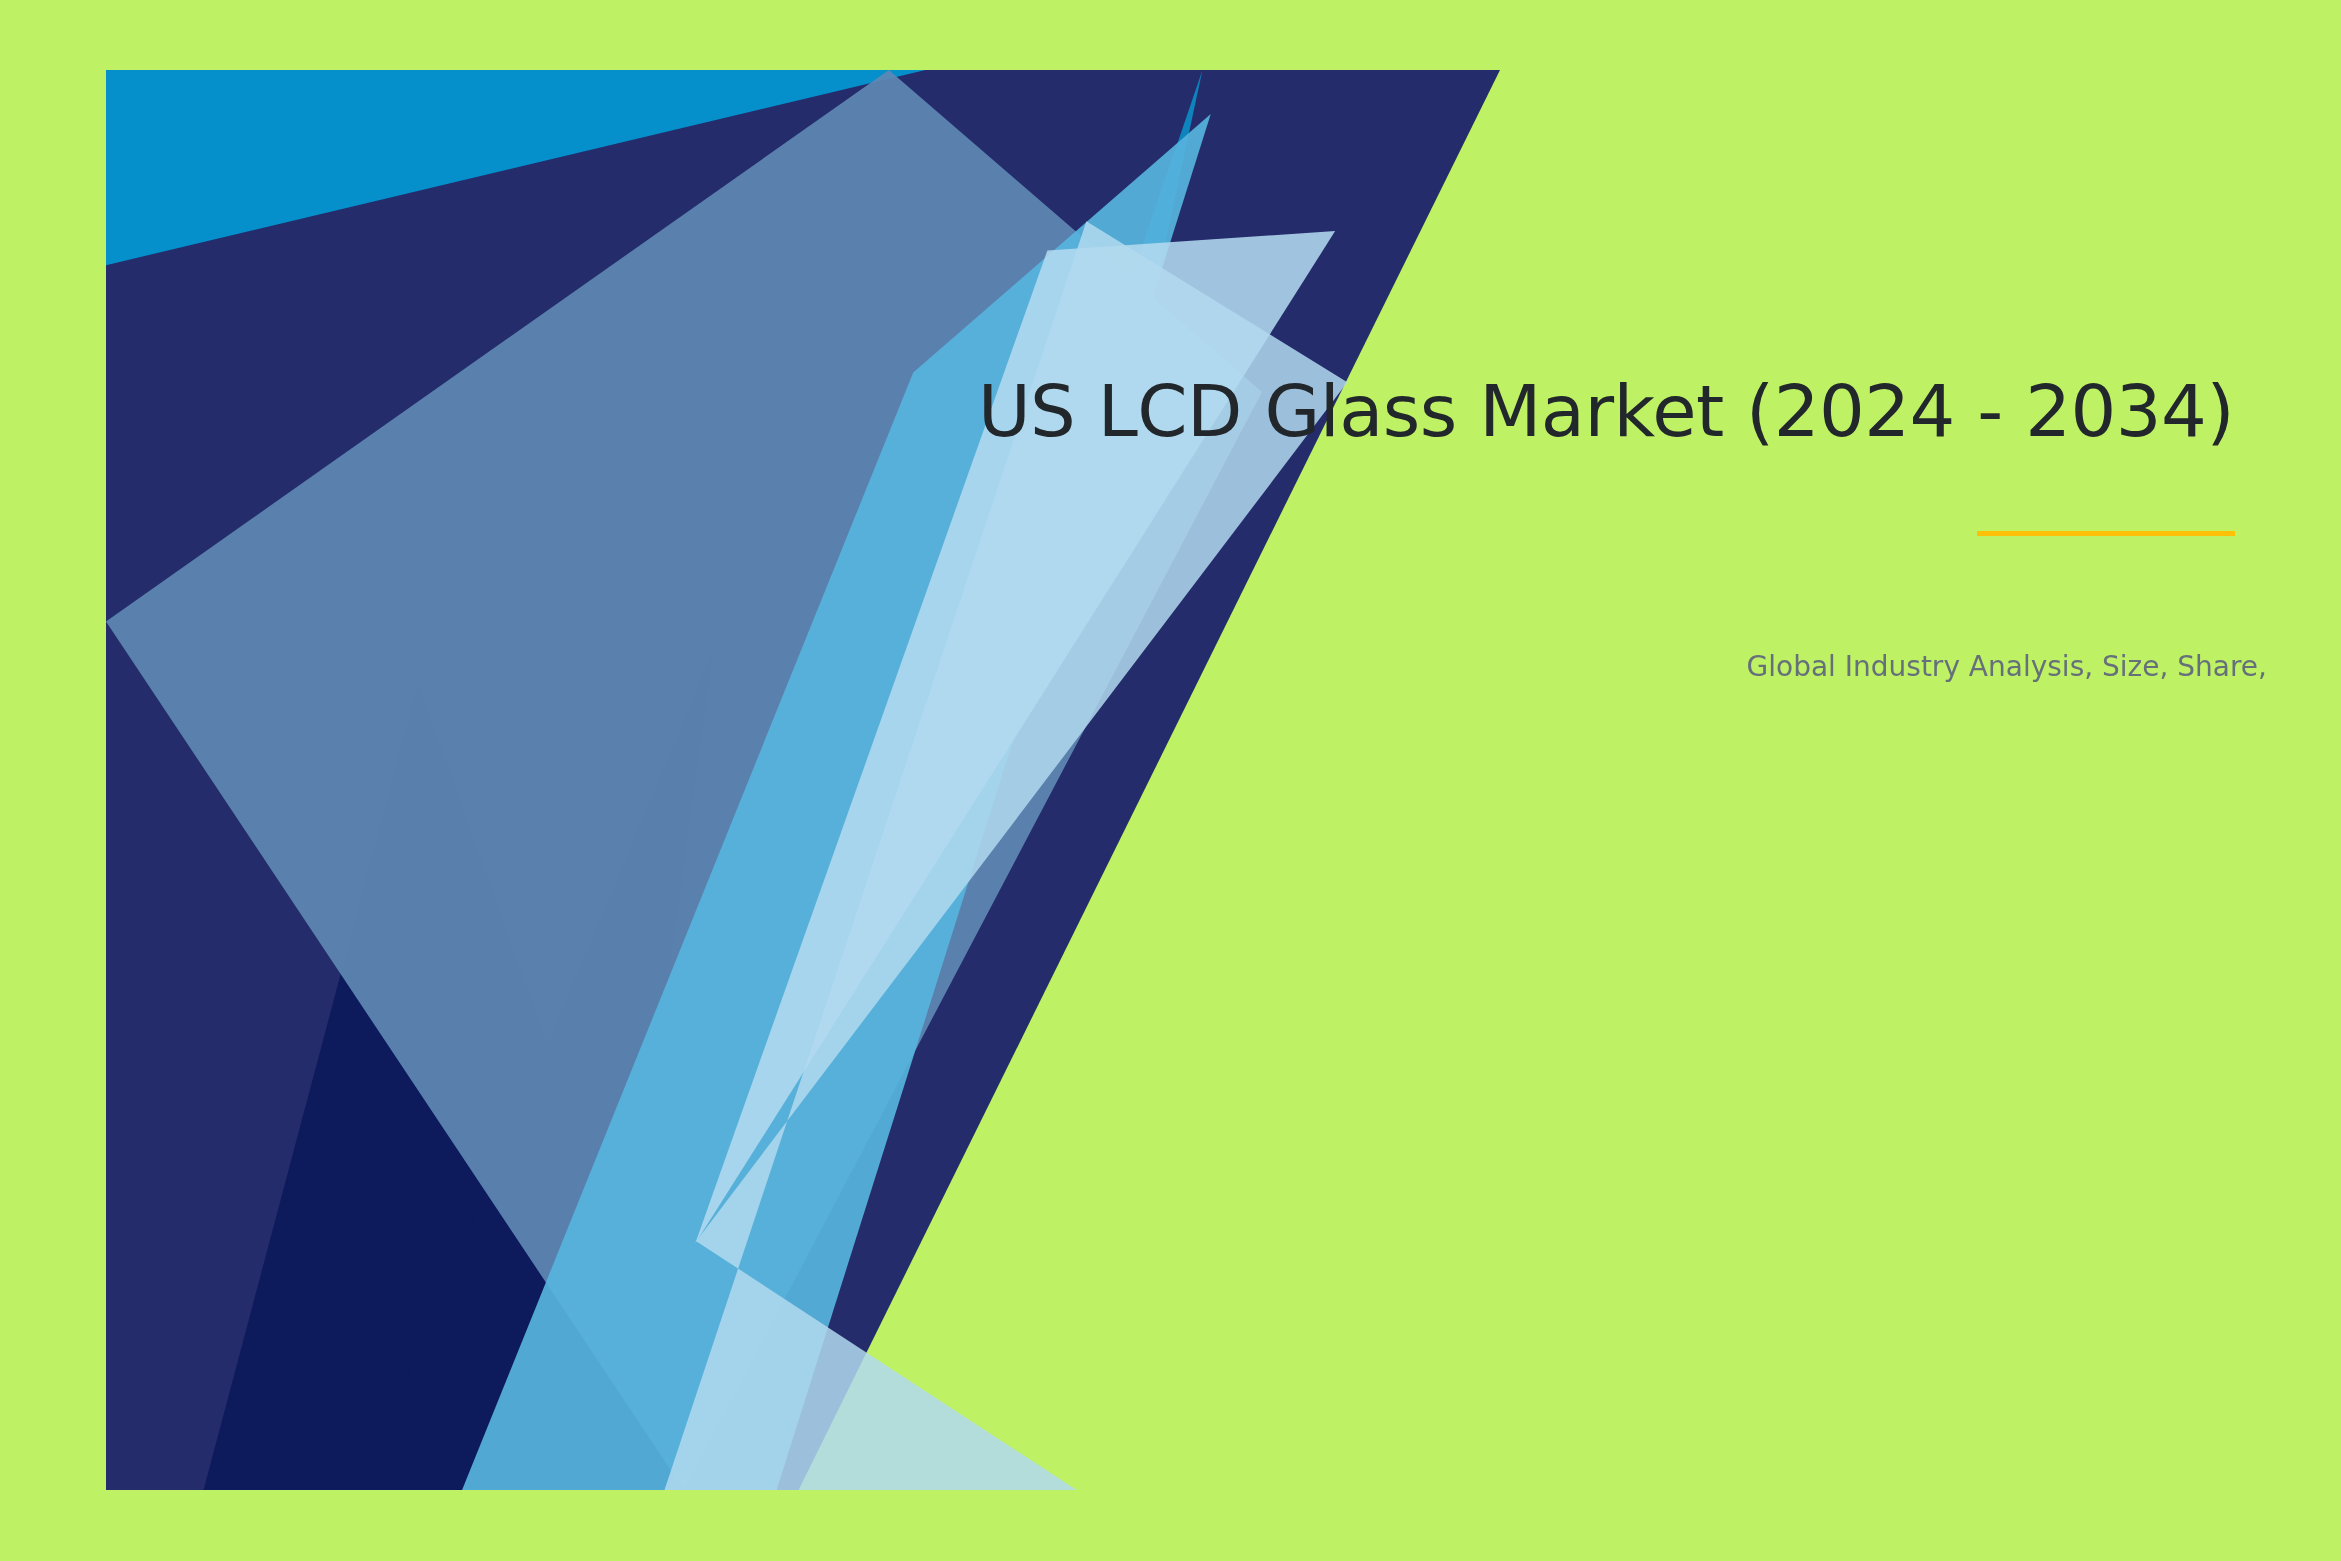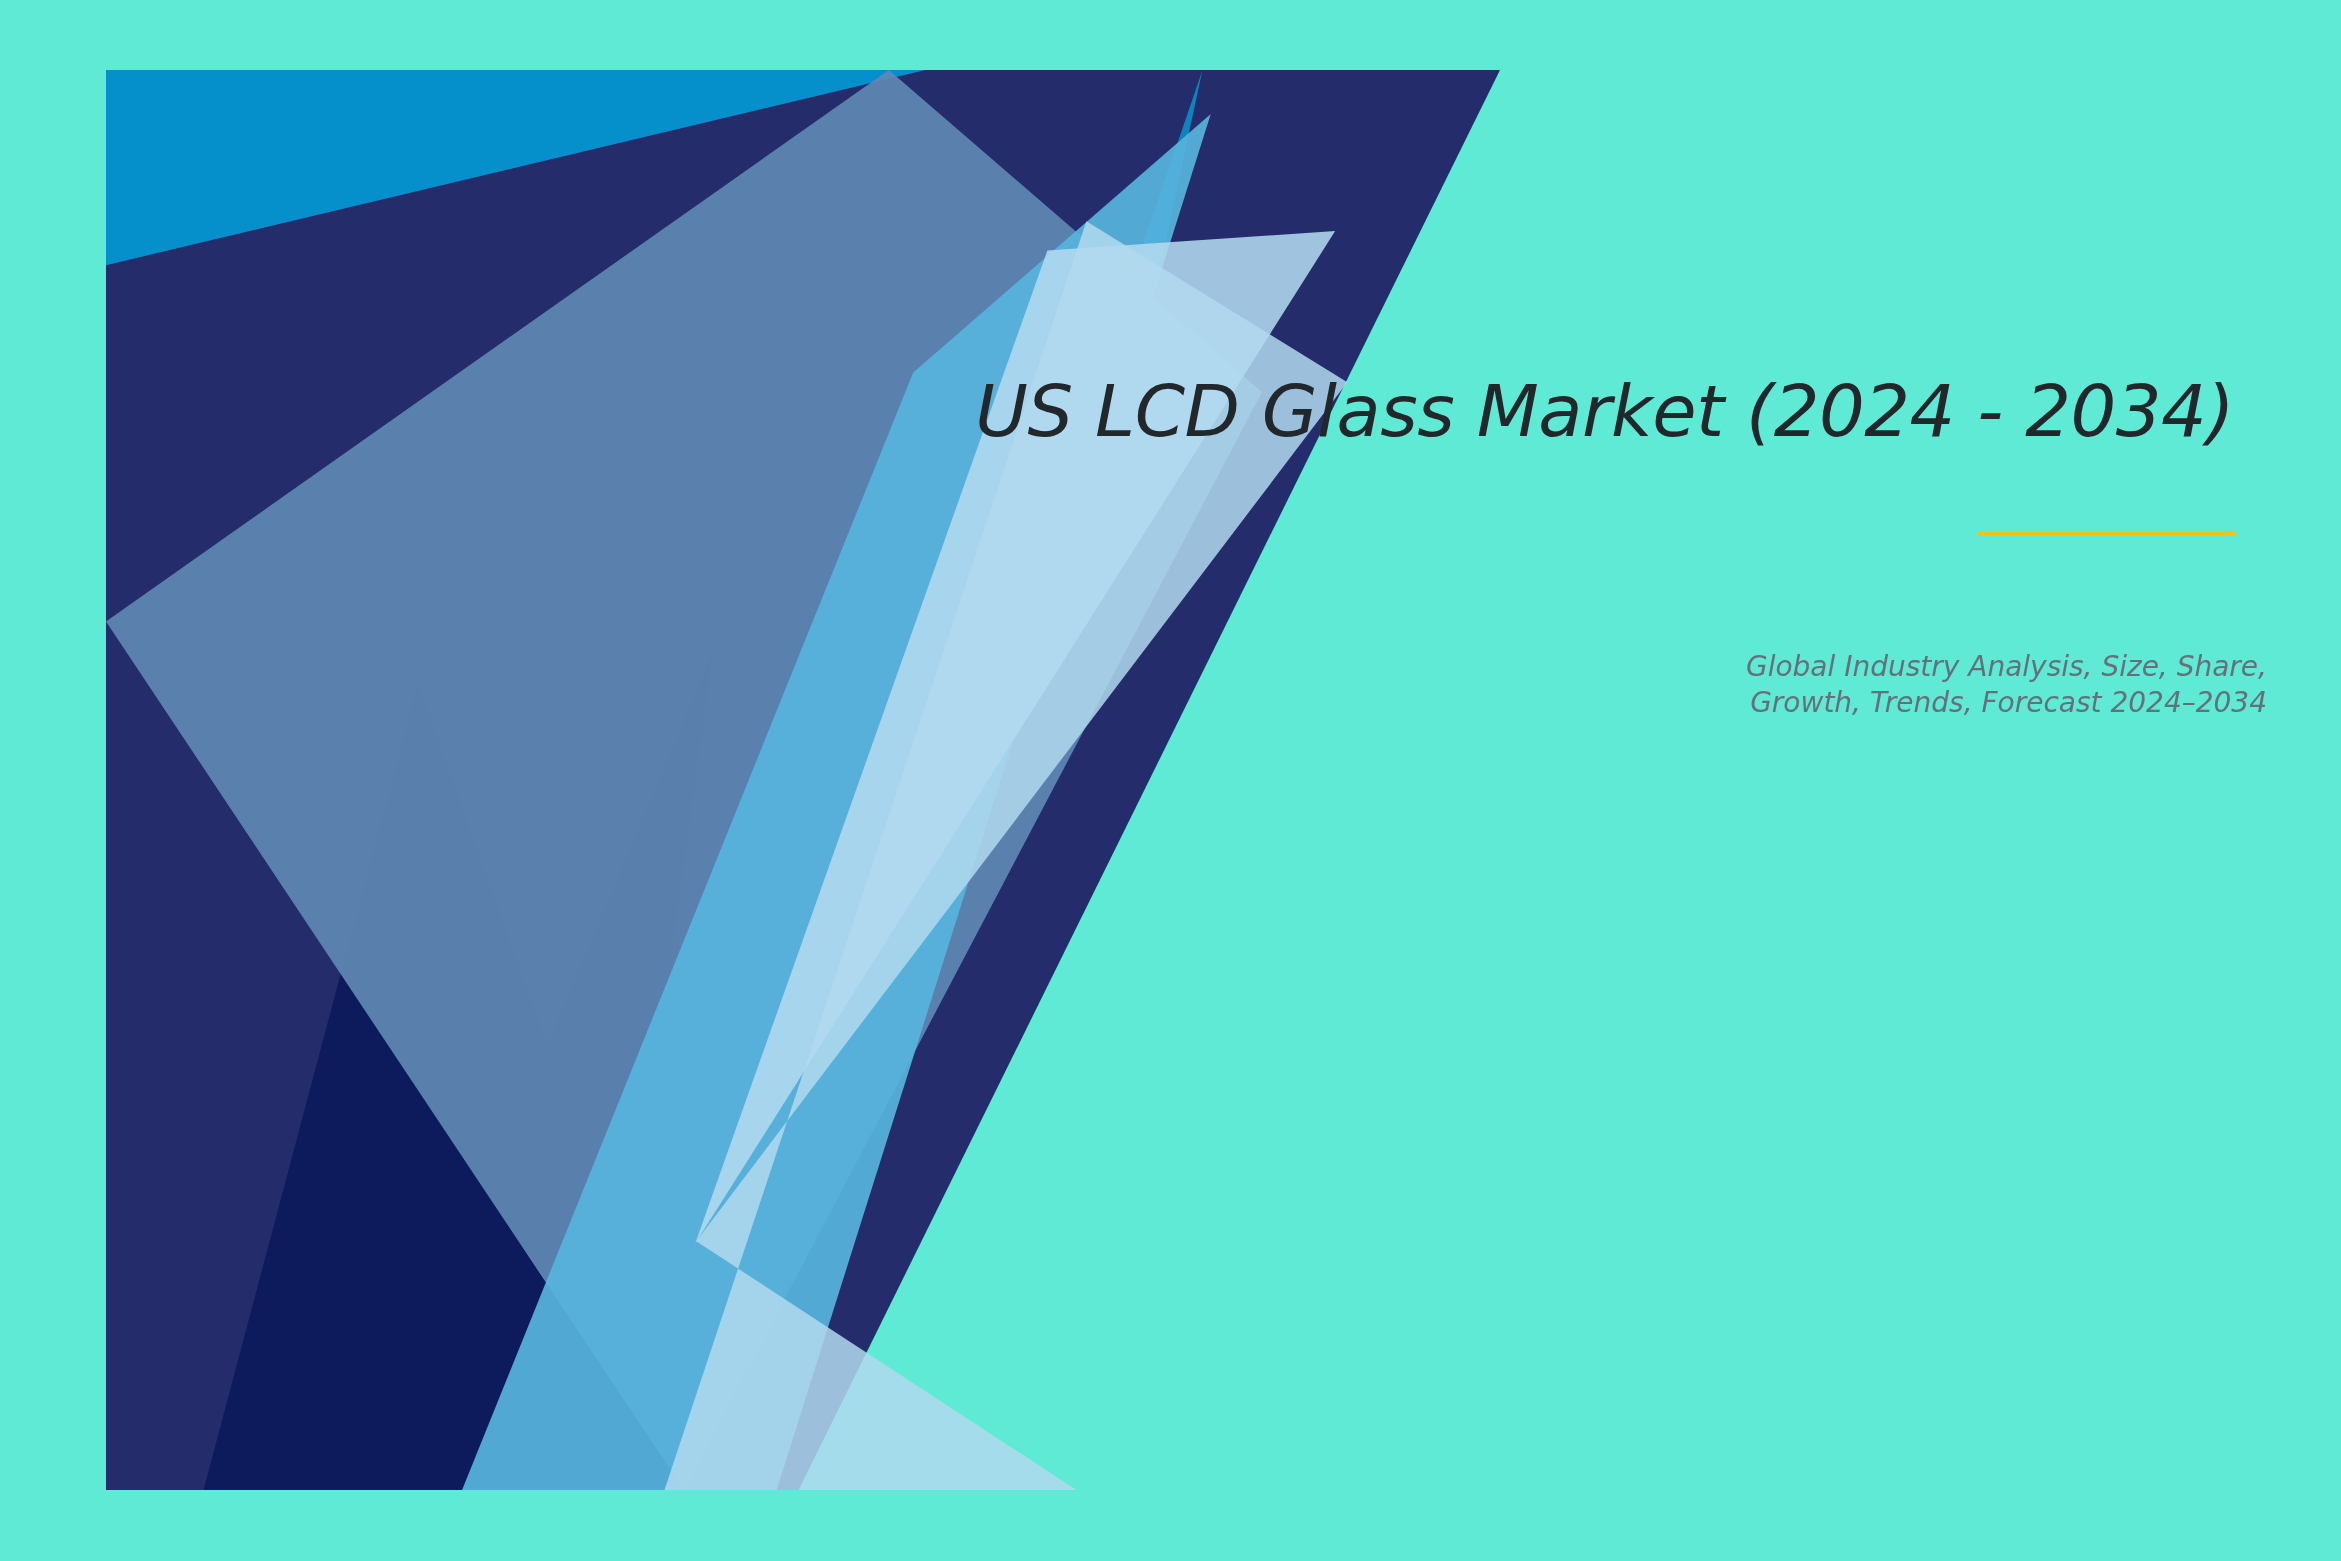--- a/index.html
+++ b/index.html
@@ -11,22 +11,21 @@
     width: 2342px;
     height: 1561px;
     position: relative;
     overflow: hidden;
     font-family: "DejaVu Sans", sans-serif;
   }
 
   #cover {
     position: absolute;
     inset: 0;
-    background: #5eead4;
-    font-style: italic;
+    background: #bef264;
   }
 
   
   #art-panel {
     position: absolute;
     left: 106px;
     top: 70px;
     width: 1394px;
     height: 1420px;
   }
@@ -118,17 +117,16 @@
   <div id="title-block">
     <h1 id="main-title">US LCD Glass Market (2024 - 2034)</h1>
   </div>
 
   <div id="accent-rule-wrap">
     <span id="accent-rule"></span>
   </div>
 
   <div id="subtitle-block">
     <p class="subtitle-line" id="subtitle">Global Industry Analysis, Size, Share,</p>
-    <p class="subtitle-line" id="subtitle2" style="margin:0;font-size:28px;line-height:1.30;color:#66707a;">Growth, Trends, Forecast 2024–2034</p>
   </div>
 
 </div>
 
 
 </body></html>

